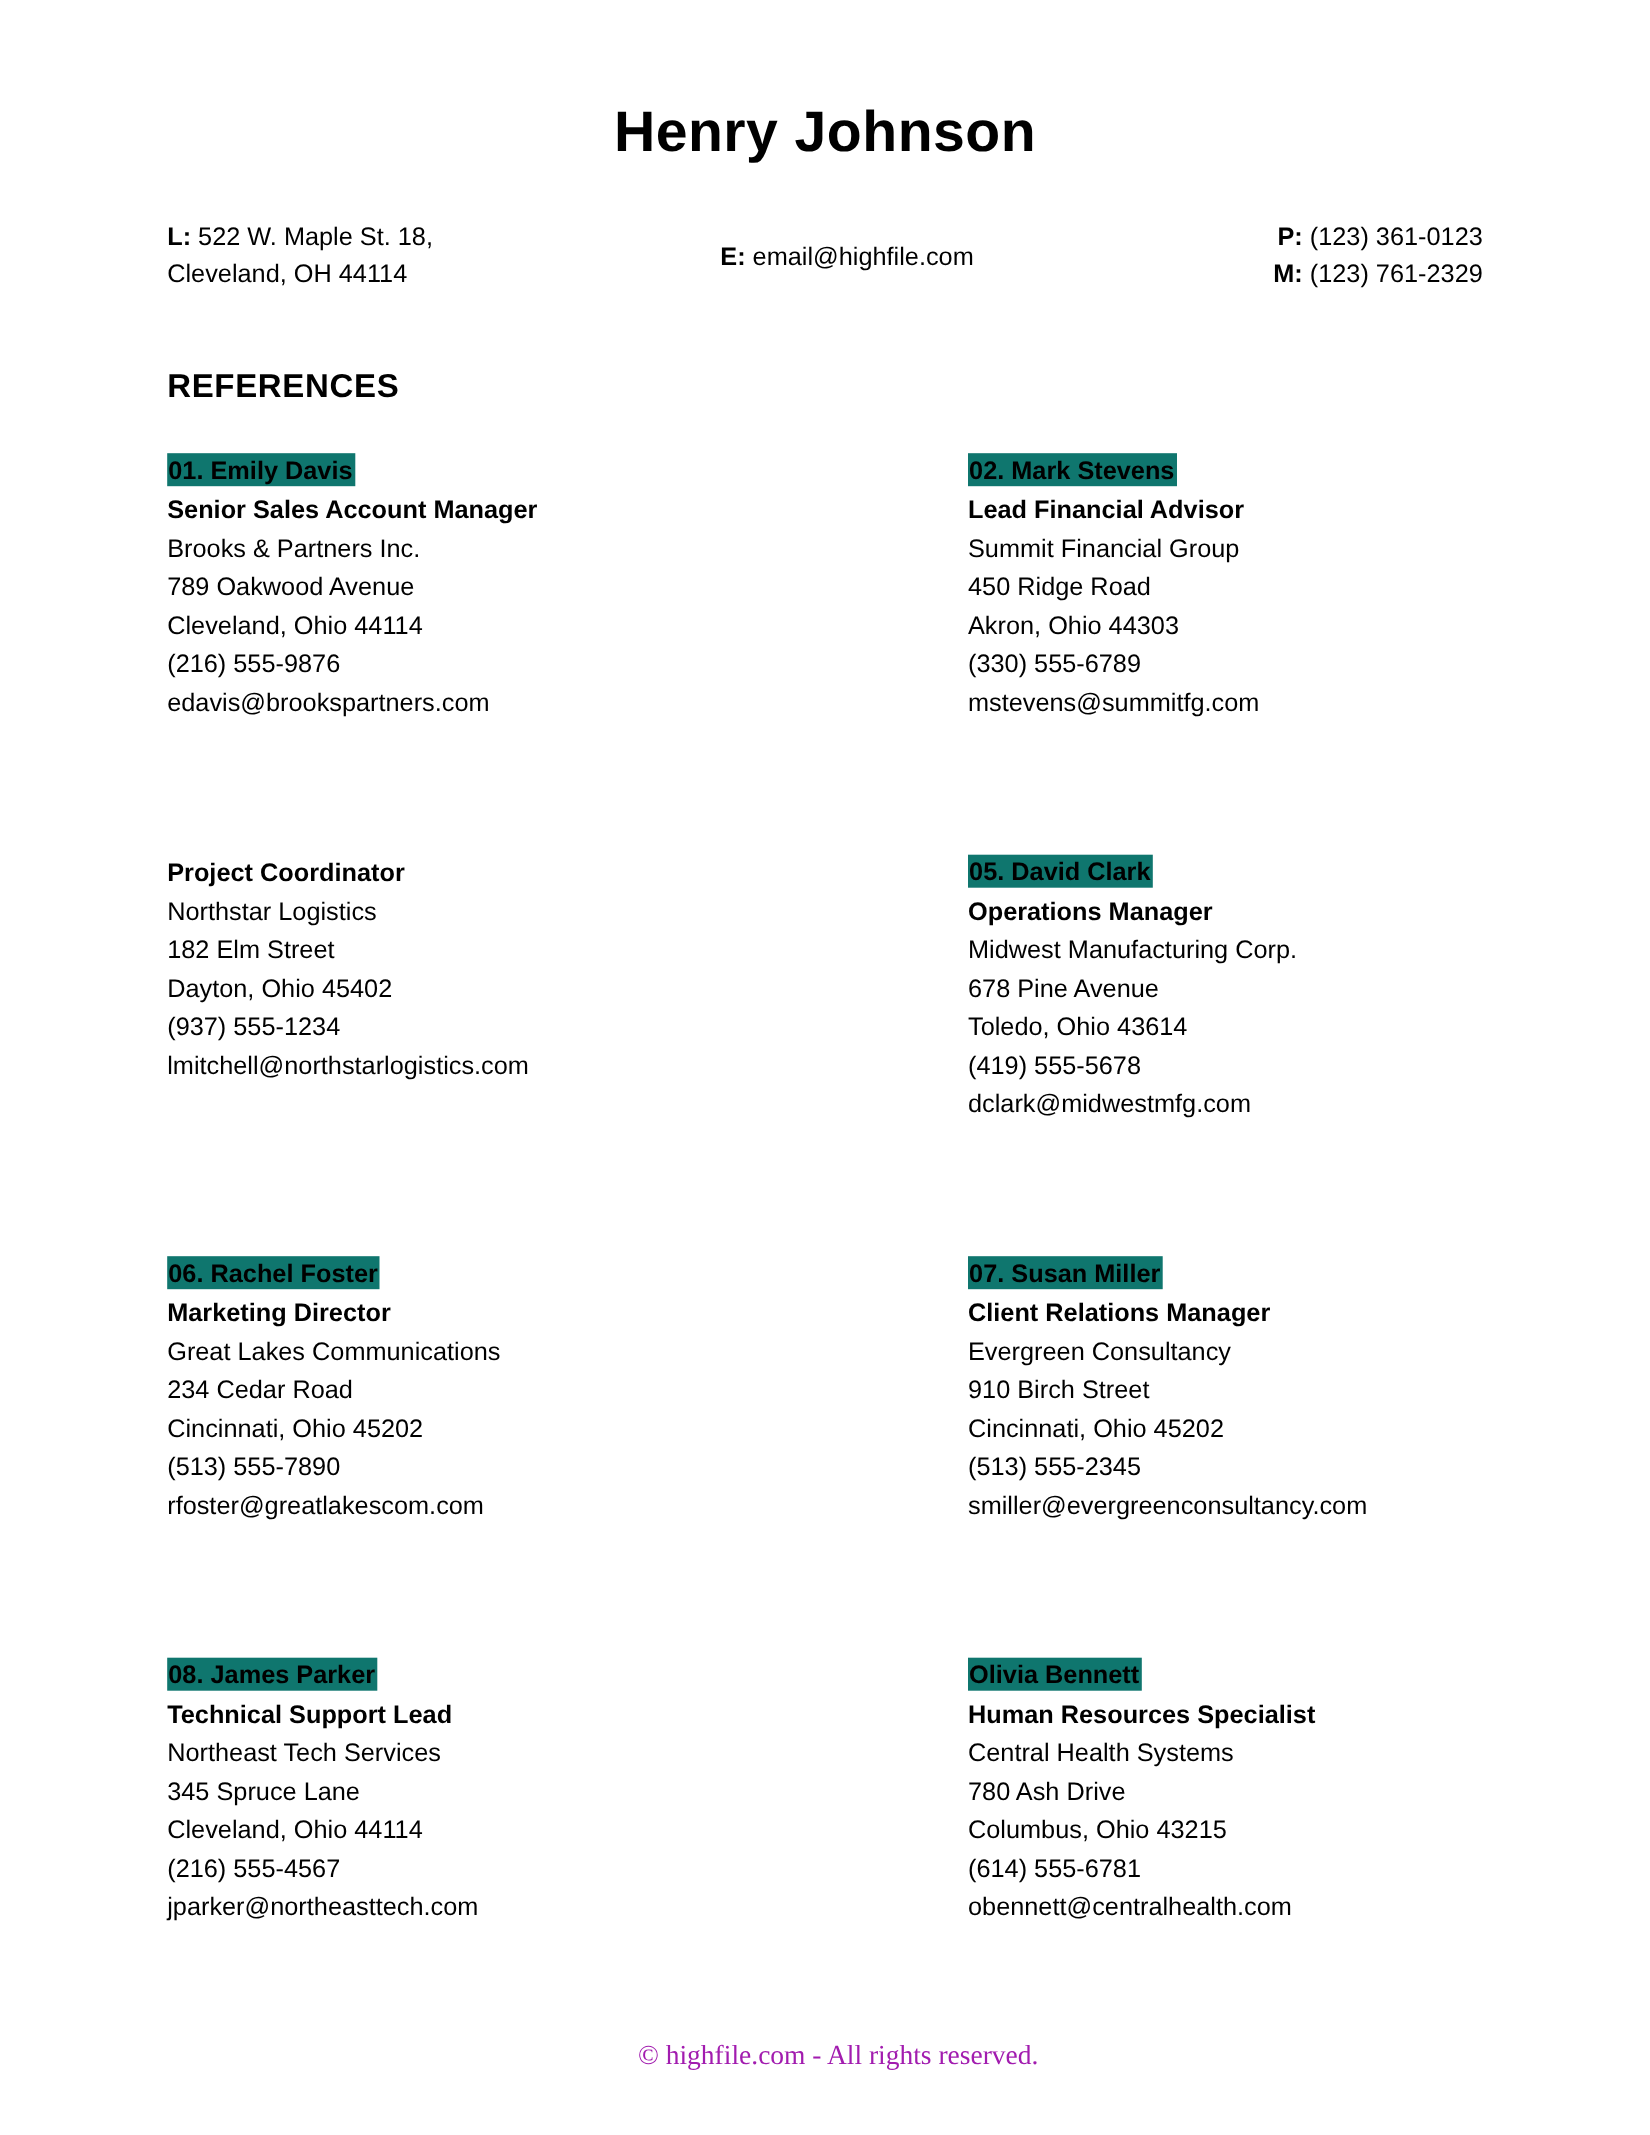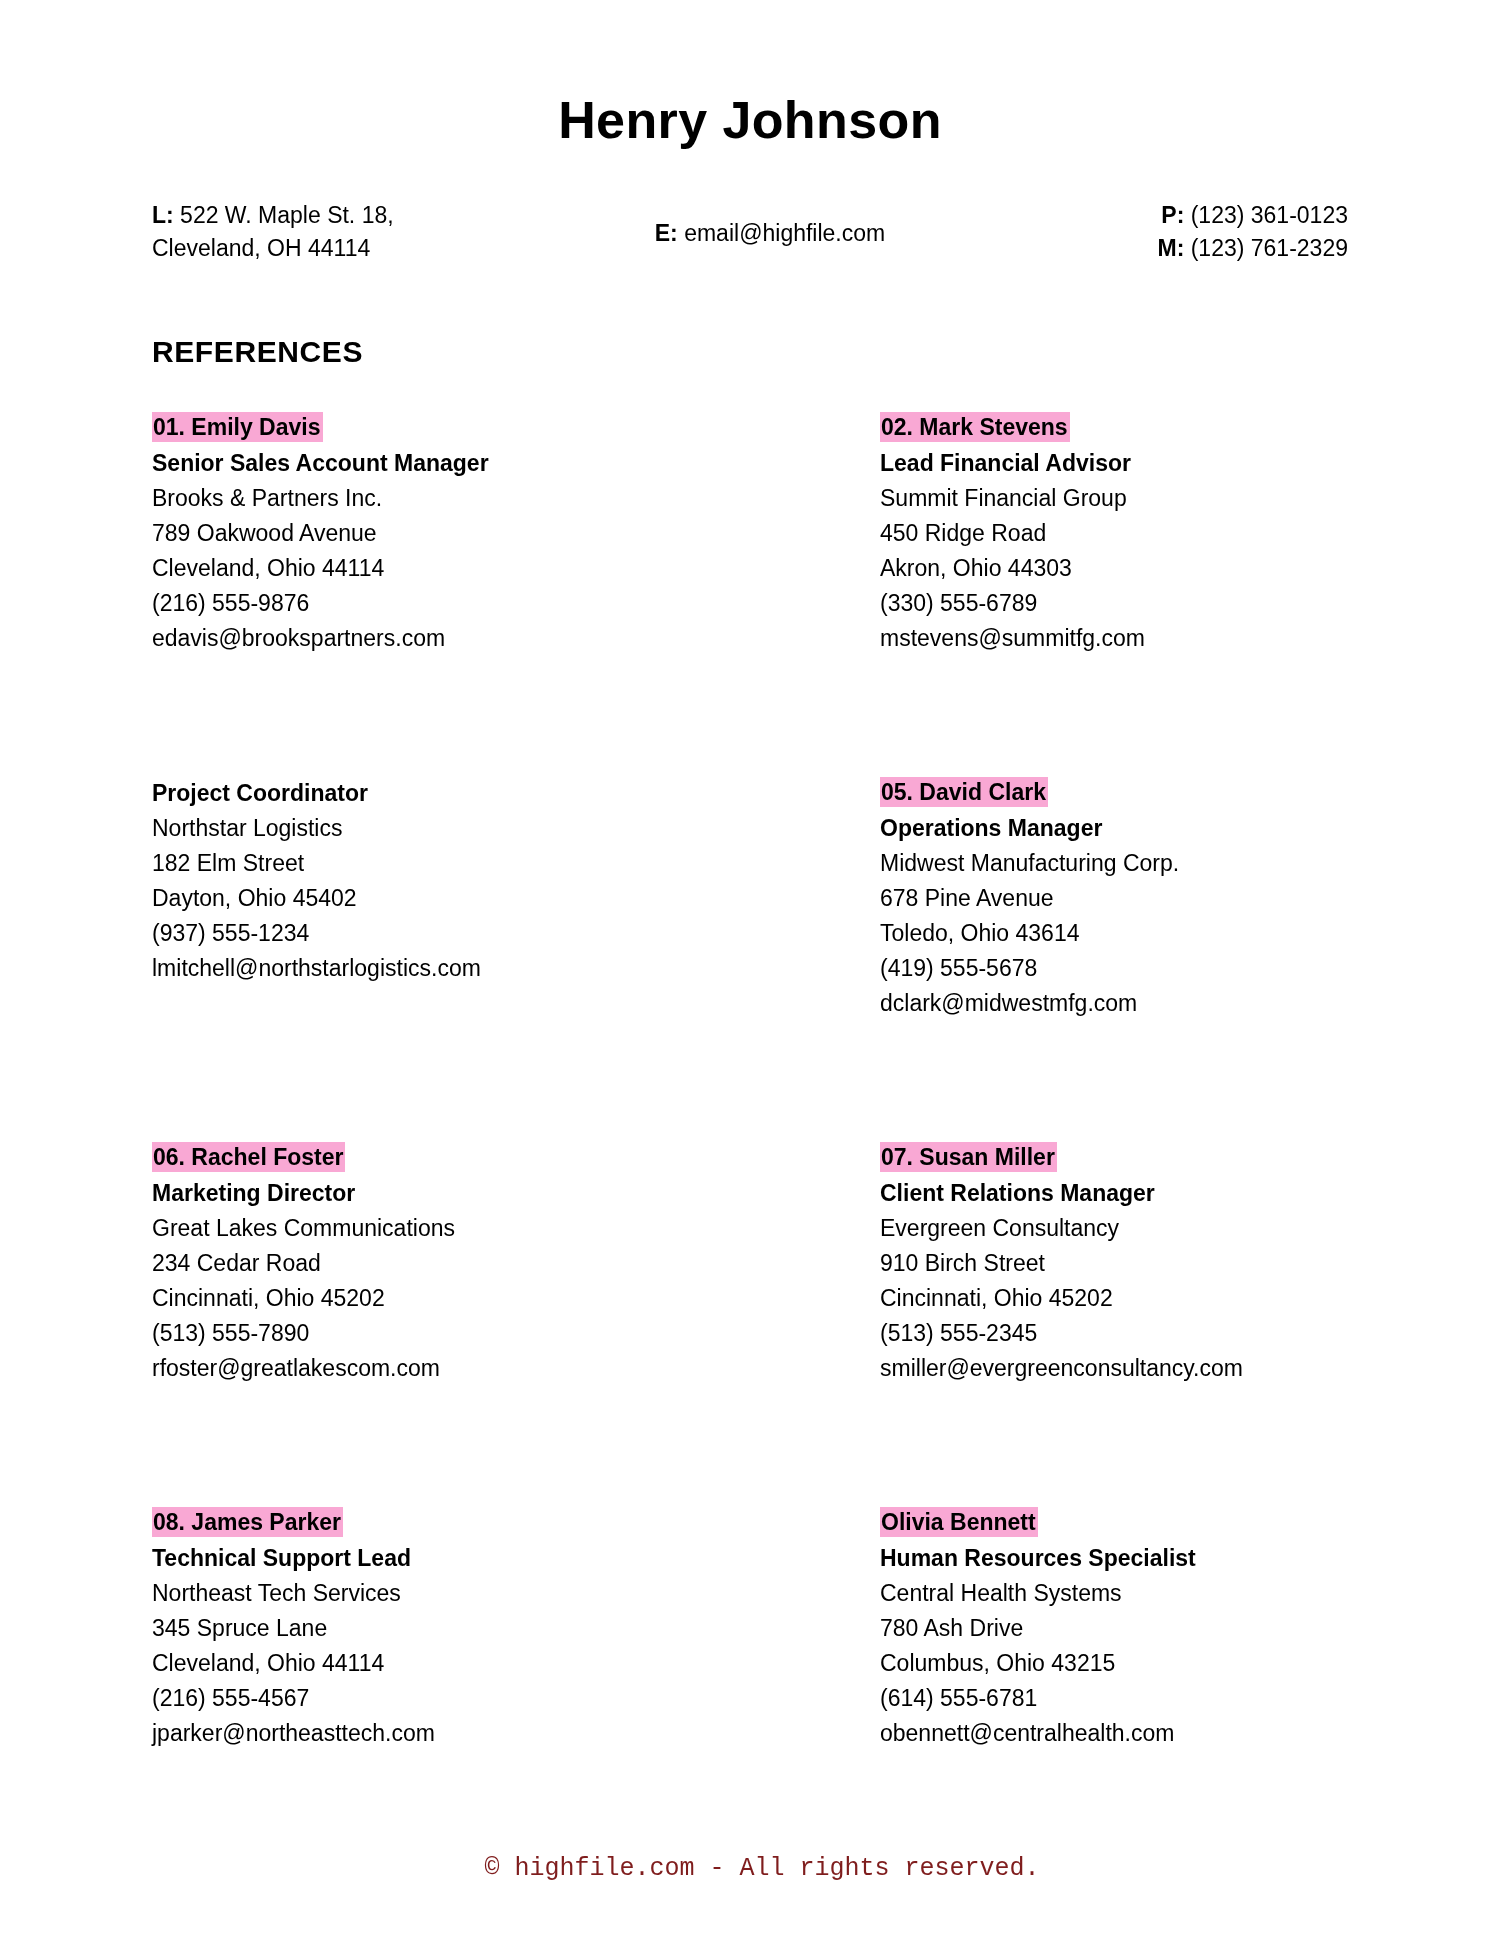--- a/index.html
+++ b/index.html
@@ -87,21 +87,21 @@
   }
 
   .ref-entry {
     font-size: 23px;
     line-height: 35px;
   }
   .ref-name {
     display: inline-block;
     font-weight: bold;
     font-size: 23px;
-    background: #f9a8d4;
+    background: #0f766e;
     padding: 1px 2px 1px 1px;
     line-height: 28px;
   }
   .ref-name-row {
     line-height: 33px;
     margin-bottom: 2px;
   }
   .ref-title {
     font-weight: bold;
     font-size: 23px;
@@ -113,23 +113,23 @@
     white-space: nowrap;
   }
 
   
   .footer {
     position: absolute;
     left: 0;
     right: 0;
     bottom: 58px;
     text-align: center;
-    font-family: Liberation Mono, monospace;
+    font-family: Liberation Serif, serif;
     font-size: 25px;
-    color: #7f1d1d;
+    color: #a21caf;
     margin-left: 24px;
   }
 </style>
 </head>
 <body>
 
 <div class="page">
 
   <h1 class="doc-title">Henry Johnson</h1>
 

